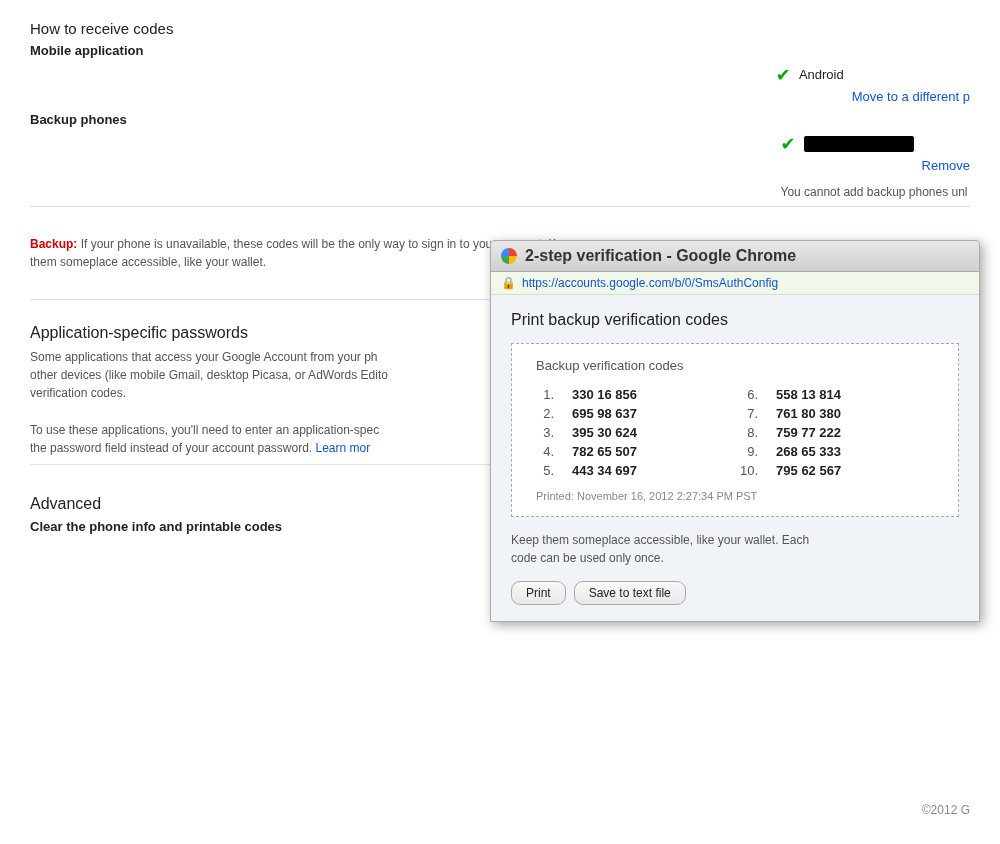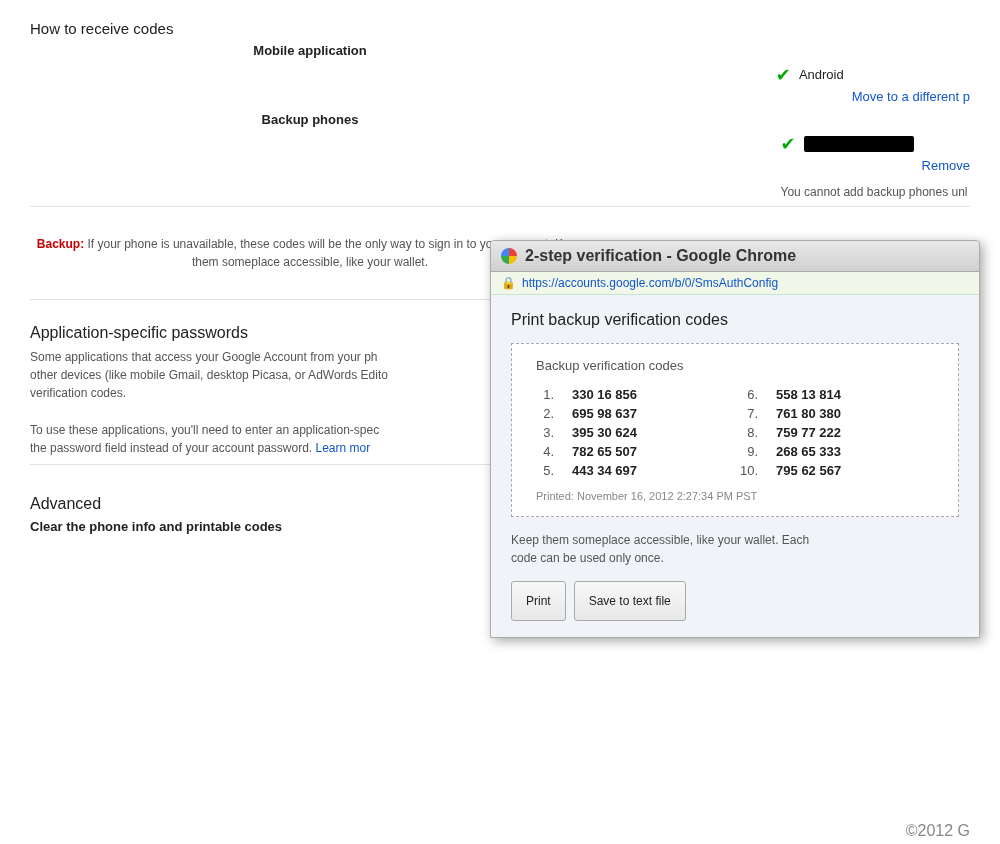--- a/index.html
+++ b/index.html
@@ -40,21 +40,20 @@
     .section-subtitle {
       font-weight: bold;
       font-size: 13px;
       margin-bottom: 4px;
     }
 
     .section-row {
       display: flex;
       justify-content: space-between;
       align-items: flex-start;
-      text-align: center;
     }
 
     .section-left {
       flex: 1;
       max-width: 560px;
     }
 
     .section-right {
       display: flex;
       align-items: center;
@@ -116,23 +115,23 @@
       margin-bottom: 6px;
     }
 
     .advanced-subtitle {
       font-weight: bold;
       font-size: 13px;
     }
 
     .footer-copy {
       position: absolute;
-      bottom: 4px;
+      bottom: 27px;
       right: 30px;
-      font-size: 16px;
+      font-size: 12px;
       color: #888;
     }
 
     
     .chrome-window {
       position: absolute;
       top: 240px;
       left: 490px;
       width: 490px;
       background: #fff;
@@ -249,25 +248,25 @@
       line-height: 1.5;
     }
 
     .popup-buttons {
       display: flex;
       gap: 8px;
       align-items: center;
     }
 
     .popup-btn {
-      padding: 12px 14px;
+      padding: 4px 14px;
       font-size: 12px;
       border: 1px solid #aaa;
       background: linear-gradient(to bottom, #f8f8f8, #e8e8e8);
-      border-radius: 3px;
+      border-radius: 9px;
       cursor: pointer;
       color: #222;
     }
 
     .question-mark {
       display: inline-flex;
       align-items: center;
       justify-content: center;
       width: 16px;
       height: 16px;

